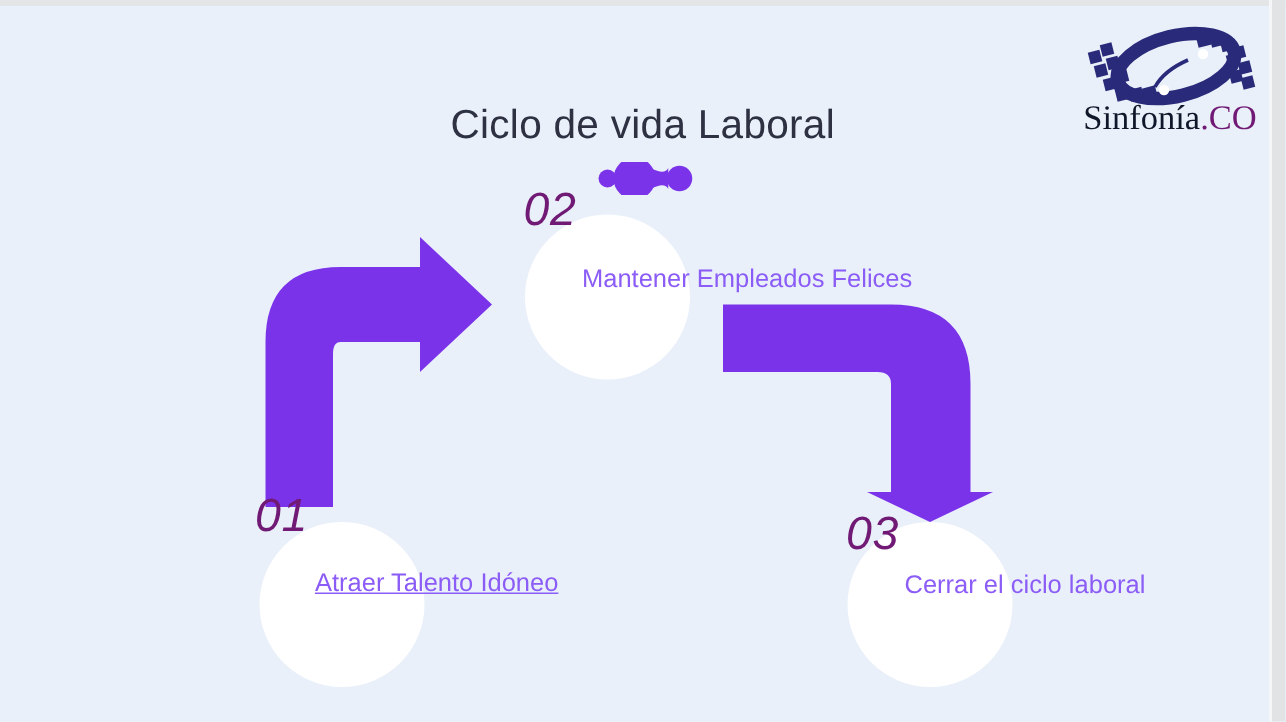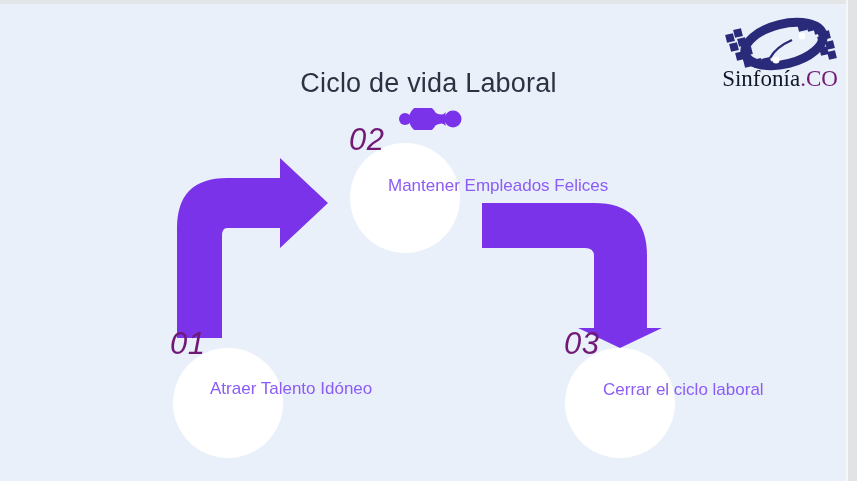--- a/index.html
+++ b/index.html
@@ -68,32 +68,32 @@
     font-size:17px;
     color:#8b5cf6;
     white-space:nowrap;
     line-height:1;
   }
 
   
   #step-01{left:140px;top:328px;width:400px;height:141px;margin-left:33px;}
   #step-01 .step-circle{left:0px;top:20px;}
   #step-01 .step-num{left:-3px;top:0px;}
-  #step-01 .step-label{left:37px;top:52px;}
+  #step-01 .step-label{left:37px;top:52px;text-decoration:underline;}
 
   
   #step-02{left:350px;top:124px;width:400px;height:140px;}
   #step-02 .step-circle{left:0px;top:19px;}
   #step-02 .step-num{left:-1px;top:0px;}
   #step-02 .step-label{left:38px;top:53px;}
 
   
   #step-03{left:565px;top:328px;width:290px;height:140px;}
   #step-03 .step-circle{left:0px;top:20px;}
-  #step-03 .step-num{left:-1px;top:0px;}
+  #step-03 .step-num{left:-1px;top:12px;}
   #step-03 .step-label{left:38px;top:53px;}
 
   
   .arrow{position:absolute;}
   #arrow-1{left:170px;top:158px;width:160px;height:180px;}
   #arrow-2{left:482px;top:196px;width:180px;height:152px;}
 </style>
 </head>
 <body>
 

